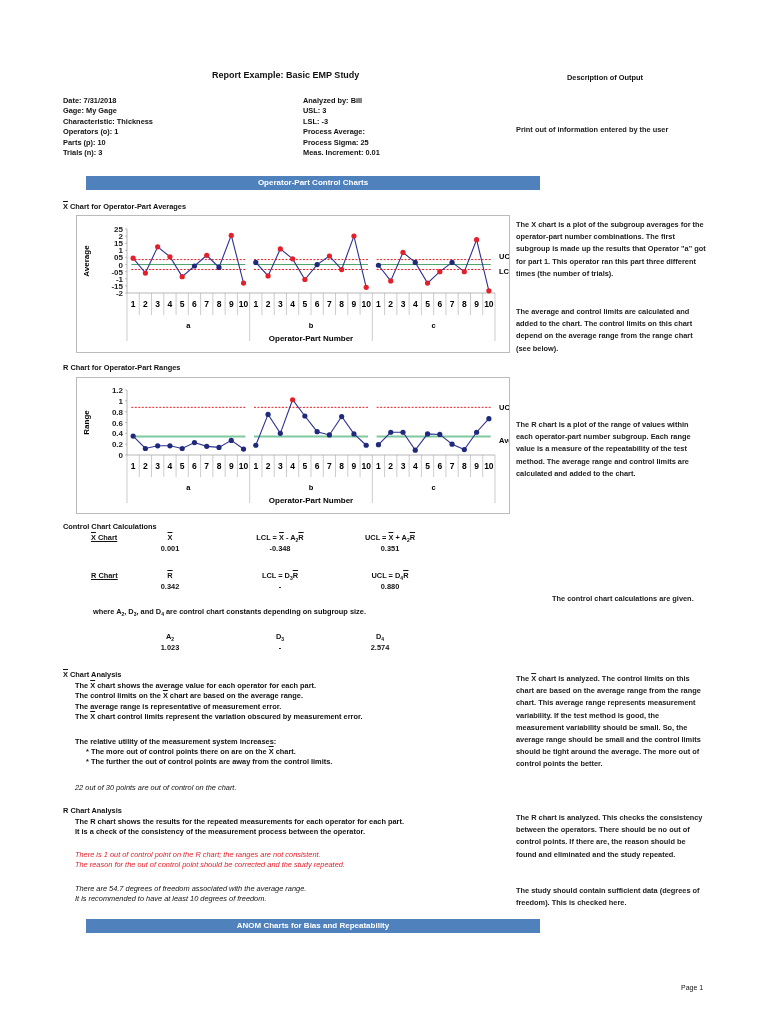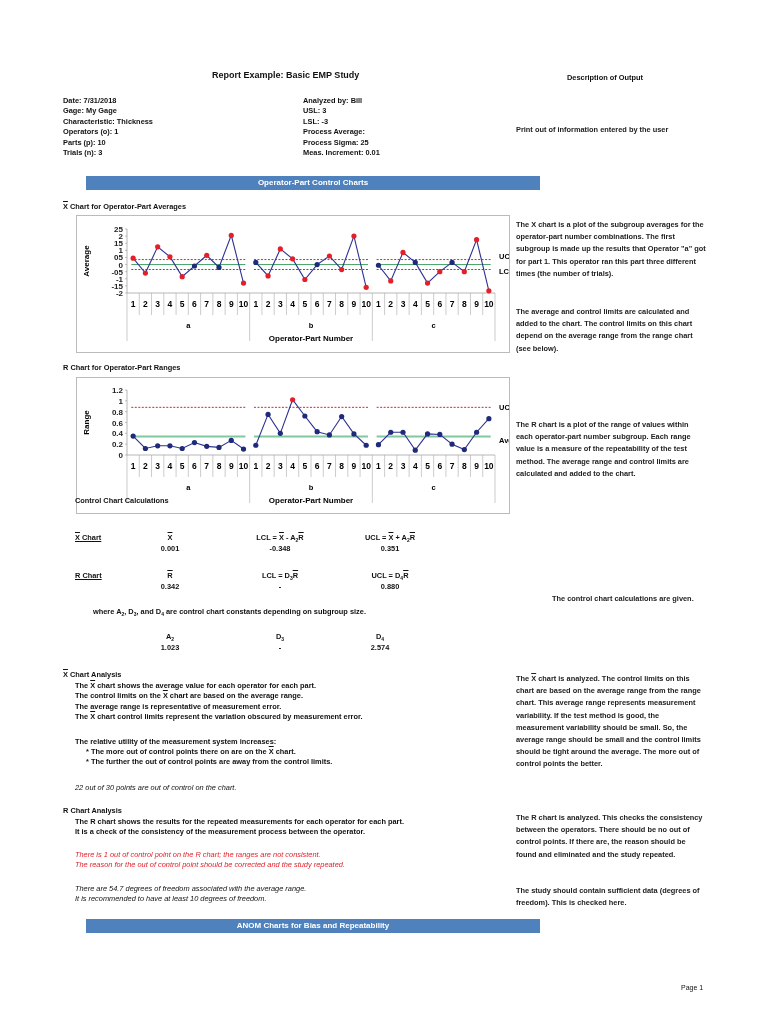--- a/index.html
+++ b/index.html
@@ -5,21 +5,21 @@
   html, body { margin:0; padding:0; background:#fff; }
   body { width:768px; height:1024px; position:relative; overflow:hidden;
          font-family:"Liberation Sans", "DejaVu Sans", sans-serif; color:#111; }
   .abs { position:absolute; }
   .t7 { font-size:7.4px; line-height:10.4px; }
   .b { font-weight:bold; }
   .title { font-size:9px; font-weight:bold; }
   .bar { position:absolute; left:62px; width:454px; height:14px; background:#4f81bd;
          color:#fff; font-size:8px; font-weight:bold; text-align:center; line-height:14px;margin-left:24px; }
   .ov { text-decoration: overline; }
-  .u { text-decoration: underline; }
+  .u { text-decoration: underline; margin-left: 16px; }
   .chartbox { position:absolute; border:1px solid #bbb; background:#fff; }
   .desc { position:absolute; left:516px; width:190px; font-size:7.4px; line-height:12.2px; font-weight:bold; color:#222; }
   .red { color:#e3202a; }
   .it { font-style:italic; }
   .ctr { text-align:center; }
   svg text { font-family:"Liberation Sans", "DejaVu Sans", sans-serif; }
 </style>
 </head>
 <body>
 
@@ -309,21 +309,21 @@
       <circle cx="375.06666666666666" cy="66.16666666666667" r="2.6" fill="#1f2a7a"></circle>
       <circle cx="387.33333333333337" cy="71.58333333333333" r="2.6" fill="#1f2a7a"></circle>
       <circle cx="399.6" cy="54.25" r="2.6" fill="#1f2a7a"></circle>
       <circle cx="411.8666666666667" cy="40.708333333333336" r="2.6" fill="#1f2a7a"></circle>
       <text x="422" y="32.33333333333333" font-size="7.5" font-weight="bold">UCL</text>
       <text x="422" y="65.475" font-size="7.5" font-weight="bold">Avg</text>
     </svg>
 </div>
 <div class="desc" style="top:419px;">The R chart is a plot of the range of values within each operator-part number subgroup. Each range value is a measure of the repeatability of the test method. The average range and control limits are calculated and added to the chart.</div>
 
-<div class="abs t7 b" style="left:63px;top:496px;margin-left:12px;">Control Chart Calculations</div>
+<div class="abs t7 b" style="left:63px;top:522px;">Control Chart Calculations</div>
 <div class="abs t7 b u" style="left:75px;top:533px;"><span class="ov">X</span> Chart</div>
 <div class="abs t7 b ctr" style="left:150px;top:533px;width:40px;"><span class="ov">X</span></div>
 <div class="abs t7 b ctr" style="left:150px;top:544px;width:40px;">0.001</div>
 <div class="abs t7 b ctr" style="left:240px;top:533px;width:80px;">LCL = <span class="ov">X</span> - A<sub style="font-size:5px">2</sub><span class="ov">R</span></div>
 <div class="abs t7 b ctr" style="left:240px;top:544px;width:80px;">-0.348</div>
 <div class="abs t7 b ctr" style="left:350px;top:533px;width:80px;">UCL = <span class="ov">X</span> + A<sub style="font-size:5px">2</sub><span class="ov">R</span></div>
 <div class="abs t7 b ctr" style="left:350px;top:544px;width:80px;">0.351</div>
 
 <div class="abs t7 b u" style="left:75px;top:571px;">R Chart</div>
 <div class="abs t7 b ctr" style="left:150px;top:571px;width:40px;"><span class="ov">R</span></div>

